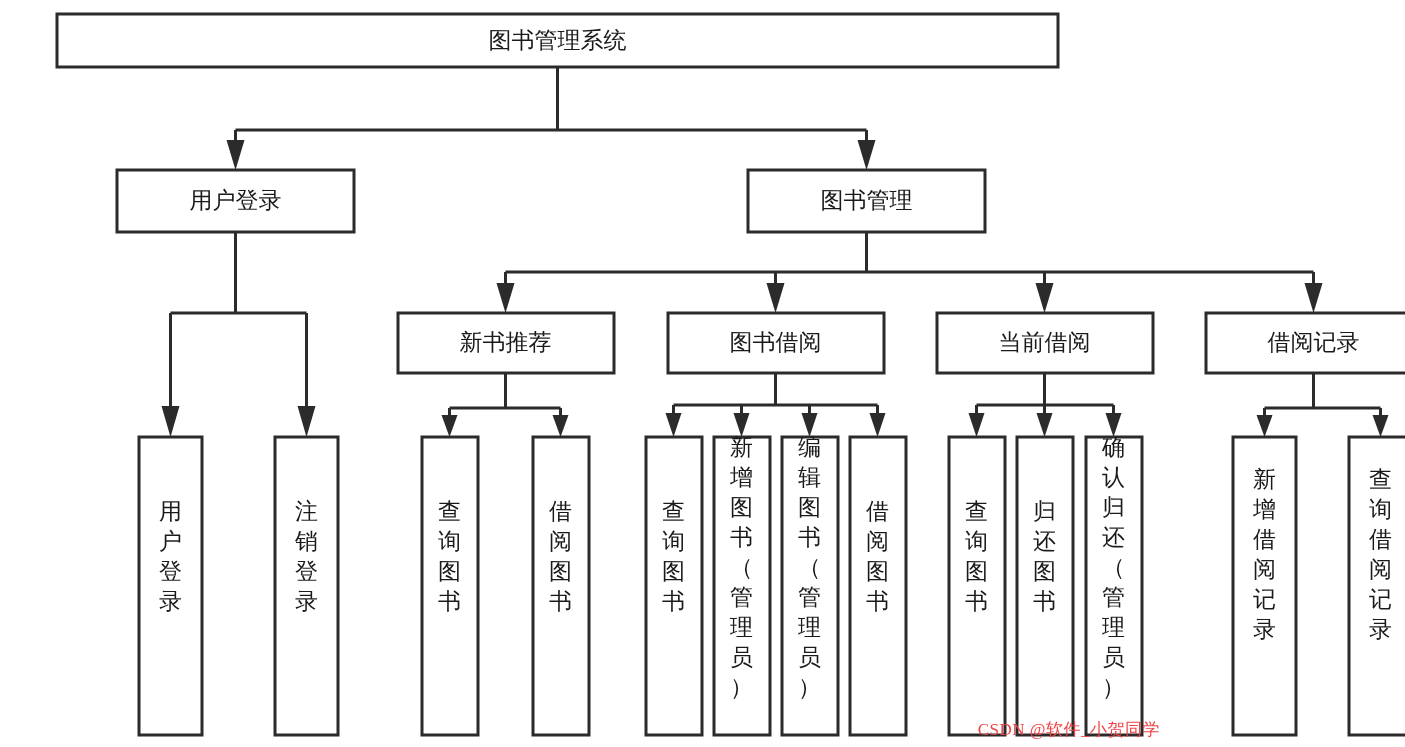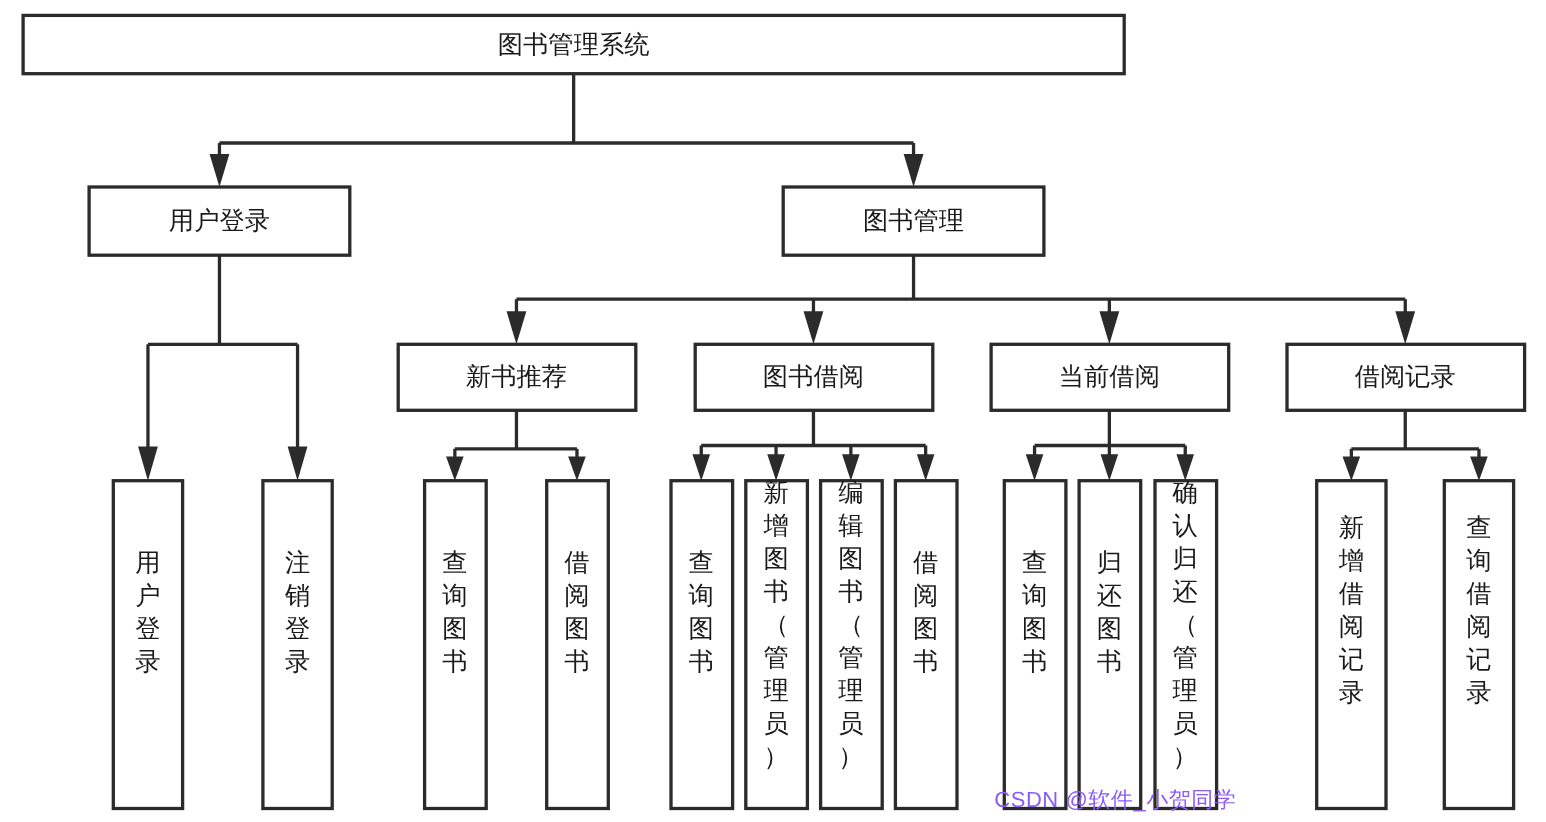--- a/index.html
+++ b/index.html
@@ -11,20 +11,21 @@
     width: 1405px;
     height: 747px;
     font-family: "Liberation Sans", "DejaVu Sans", sans-serif;
     overflow: hidden;
     position: relative;
   }
   #diagram-root {
     position: relative;
     width: 1138px;
     height: 747px;
+    margin-left: 36px;
   }
   svg#flowchart {
     position: absolute;
     top: 0;
     left: 0;
     width: 1405px;
     height: 747px;
   }
   .node-box {
     fill: #ffffff;
@@ -51,23 +52,23 @@
   .node-label-v {
     font-family: "Liberation Sans", "DejaVu Sans", sans-serif;
     font-size: 23px;
     fill: #1a1a1a;
     text-anchor: middle;
   }
   .watermark {
     position: absolute;
     right: 14px;
     bottom: 6px;
-    font-family: Liberation Sans, sans-serif;
-    font-size: 20px;
-    color: #8b5cf6;
+    font-family: Liberation Serif, serif;
+    font-size: 17px;
+    color: #ef4444;
     white-space: nowrap;
     letter-spacing: 0.5px;
   }
 </style>
 </head>
 <body>
 
 <div id="diagram-root">
 
   <svg id="flowchart" viewBox="0 0 1405 747">

